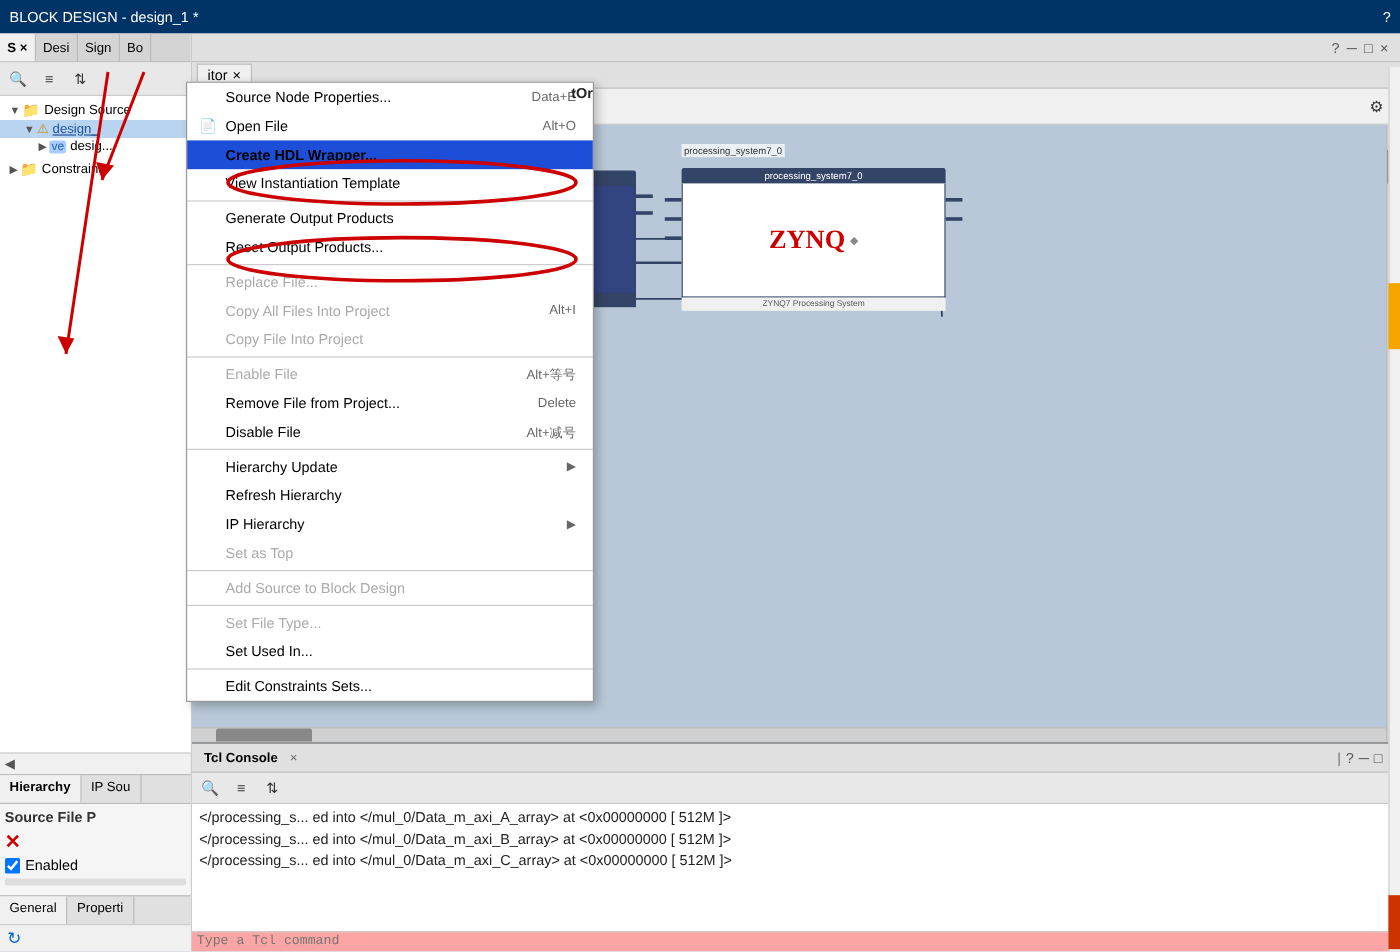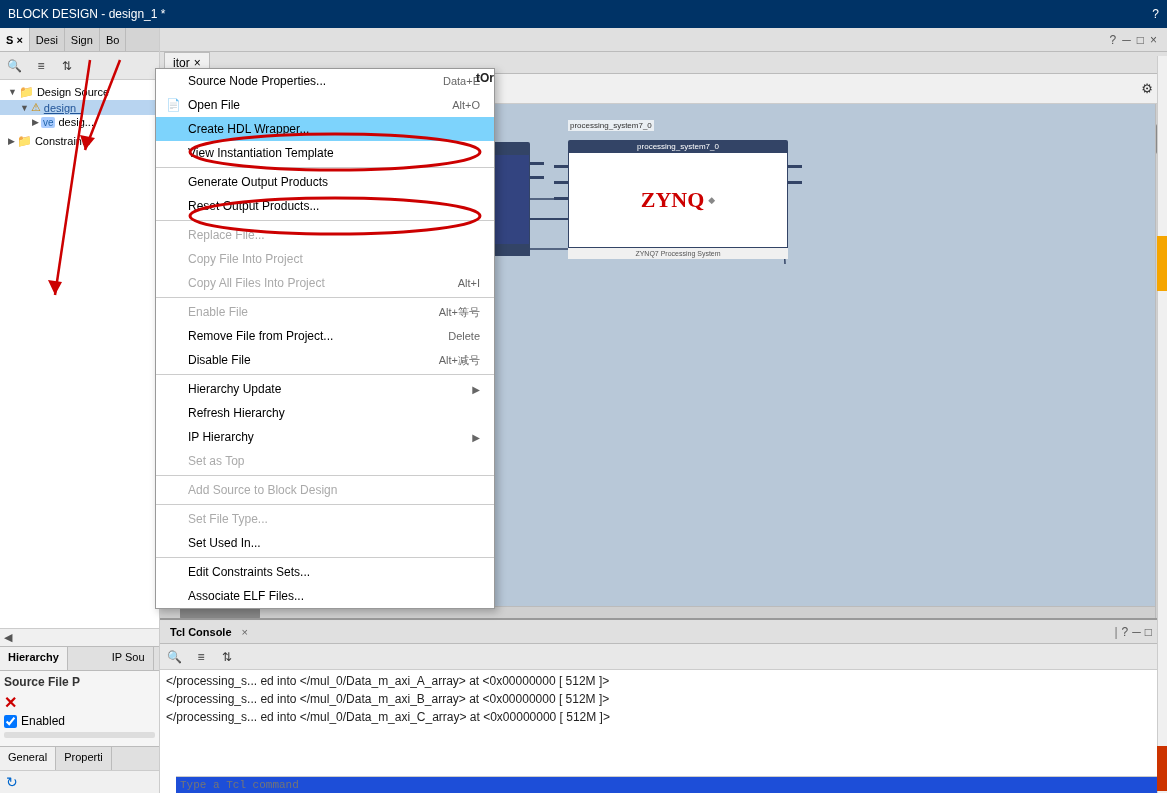--- a/index.html
+++ b/index.html
@@ -95,21 +95,20 @@
     .tree-arrow { font-size: 9px; margin-right: 2px; color: #555; }
     .tree-icon { margin-right: 3px; }
     .tree-label { font-size: 11px; }
 
     
     .left-bottom-tabs {
       display: flex;
       border-top: 1px solid #bbb;
       background: #e0e0e0;
       height: 24px;
-      gap: 36px;
     }
     .left-bottom-tab {
       padding: 4px 8px;
       font-size: 11px;
       cursor: pointer;
       border-right: 1px solid #bbb;
     }
     .left-bottom-tab.active { background: #f0f0f0; font-weight: bold; }
 
     
@@ -215,22 +214,21 @@
       font-family: 'Courier New', monospace;
       font-size: 11px;
       color: #222;
     }
     .tcl-line { line-height: 1.5; white-space: nowrap; }
     .tcl-input-row {
       border-top: 1px solid #ccc;
       display: flex;
       align-items: flex-end;
       padding: 2px 4px;
-      background: #1d4ed8;
-      margin-left: 16px;
+      background: #fca5a5;
     }
     .tcl-input {
       flex: 1;
       border: none;
       outline: none;
       font-family: 'Courier New', monospace;
       font-size: 11px;
       background: transparent;
     }
 
@@ -370,21 +368,21 @@
       <span class="ctx-item-label">Source Node Properties...</span>
       <span class="ctx-item-shortcut">Data+E</span>
     </div>
 
     <div class="ctx-item">
       <span class="ctx-icon">📄</span>
       <span class="ctx-item-label">Open File</span>
       <span class="ctx-item-shortcut">Alt+O</span>
     </div>
 
-    <div class="ctx-item highlighted" style="background:#7dd3fc;">
+    <div class="ctx-item highlighted" style="background:#1d4ed8;font-weight:bold;">
       <span class="ctx-icon"></span>
       <span class="ctx-item-label">Create HDL Wrapper...</span>
       <span class="ctx-item-shortcut"></span>
     </div>
 
     <div class="ctx-item">
       <span class="ctx-icon"></span>
       <span class="ctx-item-label">View Instantiation Template</span>
     </div>
     <div class="ctx-separator"></div>
@@ -400,28 +398,28 @@
     </div>
     <div class="ctx-separator"></div>
 
     <div class="ctx-item disabled">
       <span class="ctx-icon"></span>
       <span class="ctx-item-label">Replace File...</span>
     </div>
 
     <div class="ctx-item disabled">
       <span class="ctx-icon"></span>
-      <span class="ctx-item-label">Copy File Into Project</span>
-    </div>
-
-    <div class="ctx-item disabled">
-      <span class="ctx-icon"></span>
       <span class="ctx-item-label">Copy All Files Into Project</span>
       <span class="ctx-item-shortcut">Alt+I</span>
     </div>
+
+    <div class="ctx-item disabled">
+      <span class="ctx-icon"></span>
+      <span class="ctx-item-label">Copy File Into Project</span>
+    </div>
     <div class="ctx-separator"></div>
 
     <div class="ctx-item disabled">
       <span class="ctx-icon"></span>
       <span class="ctx-item-label">Enable File</span>
       <span class="ctx-item-shortcut">Alt+等号</span>
     </div>
 
     <div class="ctx-item">
       <span class="ctx-icon"></span>
@@ -475,38 +473,34 @@
       <span class="ctx-item-label">Set Used In...</span>
     </div>
     <div class="ctx-separator"></div>
 
     <div class="ctx-item">
       <span class="ctx-icon"></span>
       <span class="ctx-item-label">Edit Constraints Sets...</span>
     </div>
 
 
-    <div class="ctx-item">
-      <span class="ctx-icon"></span>
-      <span class="ctx-item-label">Associate ELF Files...</span>
-    </div>
   </div>
 
   <div class="right-panel">
 
     <div class="bd-header">
       <div style="display:flex; align-items:center; margin-left:auto; gap:6px; padding-right:6px;">
         <span style="cursor:pointer; color:#555;">?</span>
         <span style="cursor:pointer; color:#555;">─</span>
         <span style="cursor:pointer; color:#555;">□</span>
         <span style="cursor:pointer; color:#555;">×</span>
       </div>
     </div>
 
-    <div style="display:flex; background:#e0e0e0; border-bottom:1px solid #bbb; height:22px; padding-left:4px;">
+    <div style="display:flex; align-items:center; background:#e0e0e0; border-bottom:1px solid #bbb; height:22px; padding-left:4px;">
       <div style="background:#f0f0f0; border:1px solid #bbb; border-bottom:none; padding:2px 8px; font-size:11px; display:flex; align-items:center; gap:4px;">
         <span>itor</span>
         <span>×</span>
       </div>
     </div>
 
     <div class="bd-toolbar">
       <div class="bd-toolbar-btn">🔍</div>
       <div class="bd-toolbar-btn">≡</div>
       <div class="bd-toolbar-btn">⇅</div>

